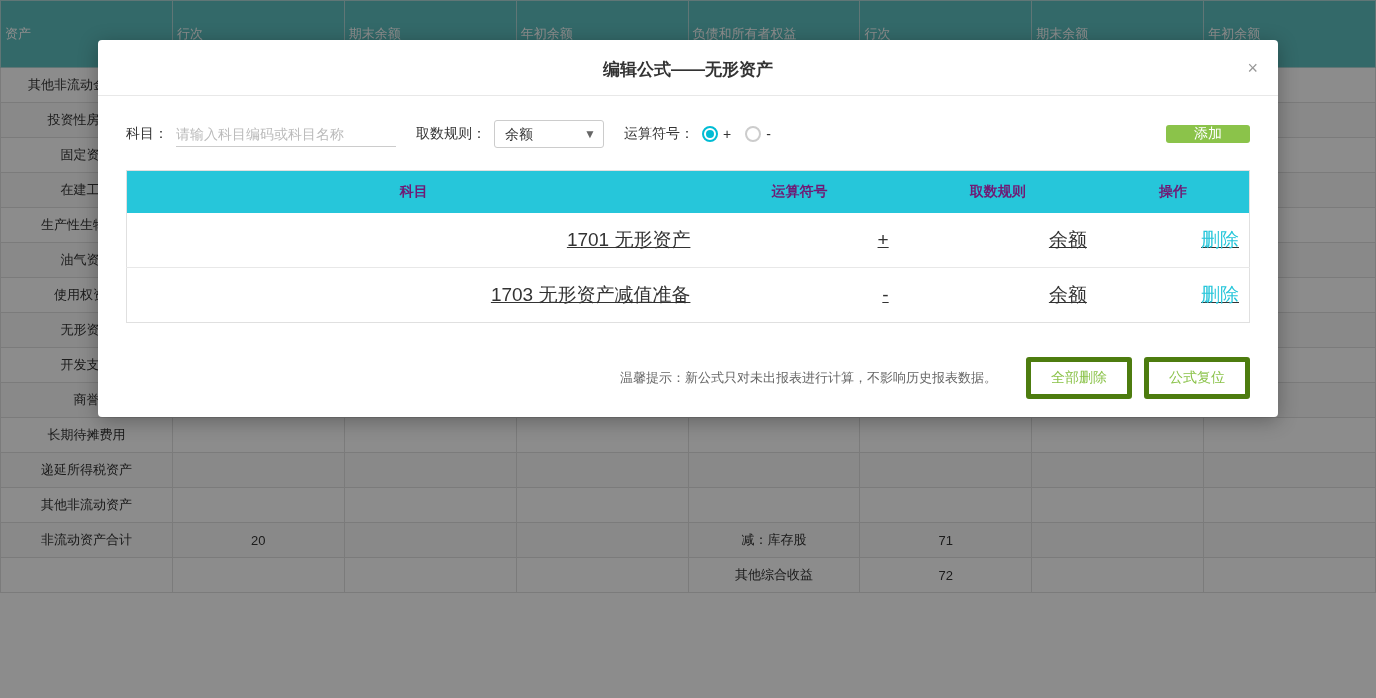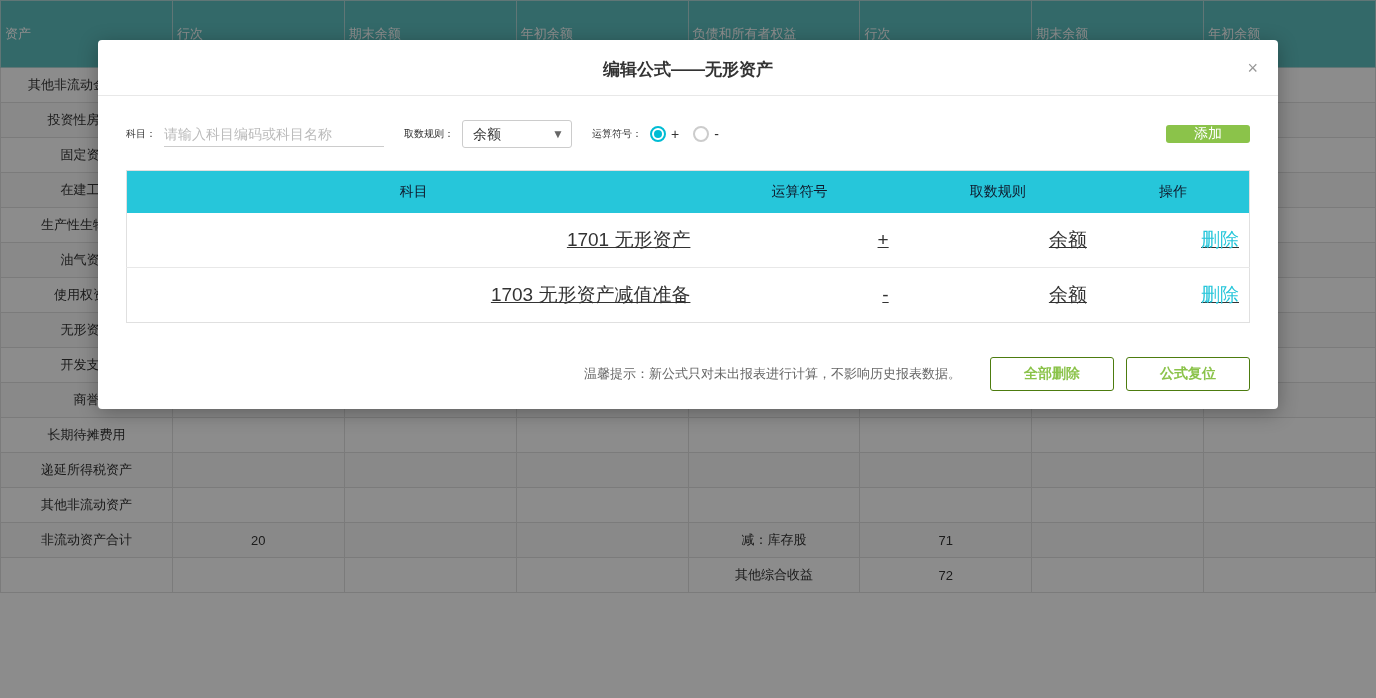--- a/index.html
+++ b/index.html
@@ -113,21 +113,21 @@
 
     .form-group {
       display: flex;
       align-items: center;
       gap: 8px;
     }
 
     .form-label {
       color: #333;
       white-space: nowrap;
-      font-size: 10px;
+      font-size: 14px;
     }
 
     .form-input {
       border: none;
       border-bottom: 1px solid #ccc;
       padding: 4px 0;
       font-size: 14px;
       color: #333;
       width: 220px;
       outline: none;
@@ -227,24 +227,24 @@
 
     
     .data-table {
       width: 100%;
       border-collapse: collapse;
       border: 1px solid #e0e0e0;
     }
 
     .data-table thead tr th {
       background: #26c6da;
-      color: #0f172a;
+      color: #701a75;
       padding: 12px 10px;
       text-align: center;
-      font-weight: normal;
+      font-weight: bold;
       font-size: 14px;
       border: none;
     }
 
     .data-table tbody tr td {
       padding: 14px 10px;
       text-align: right;
       border-bottom: 1px solid #e8e8e8;
       font-size: 19px;
       color: #333;
@@ -280,27 +280,26 @@
       font-size: 13px;
     }
 
     .footer-buttons {
       display: flex;
       gap: 12px;
     }
 
     .btn-outline {
       background: #fff;
-      border: 1px solid #4d7c0f;
+      border: 5px solid #4d7c0f;
       color: #8bc34a;
-      padding: 7px 33px;
+      padding: 7px 20px;
       font-size: 14px;
       border-radius: 3px;
       cursor: pointer;
-      font-weight: bold;
     }
   </style>
 </head>
 <body>
 
 <div class="bg-table-wrapper">
   <table class="bg-table">
     <thead>
       <tr>
         <th>资产</th>

